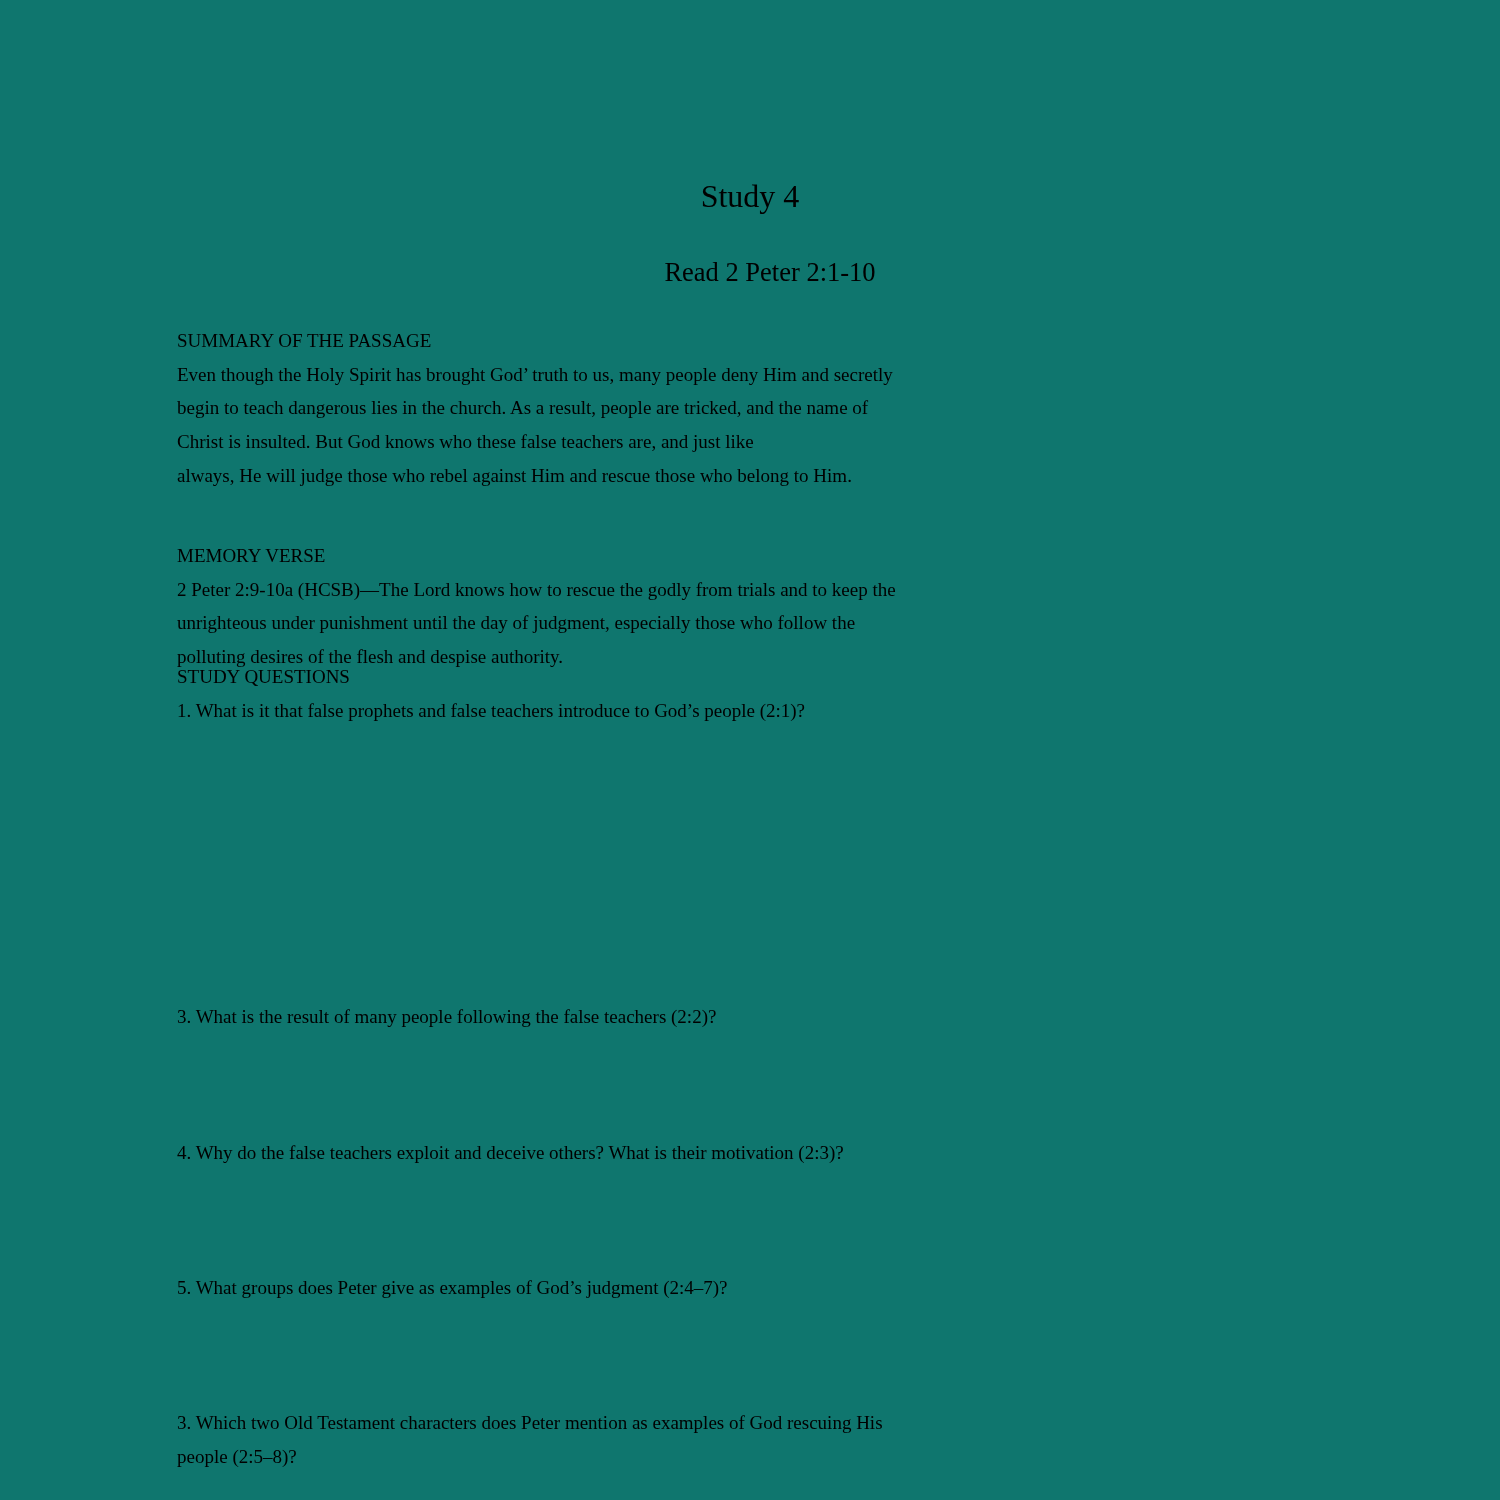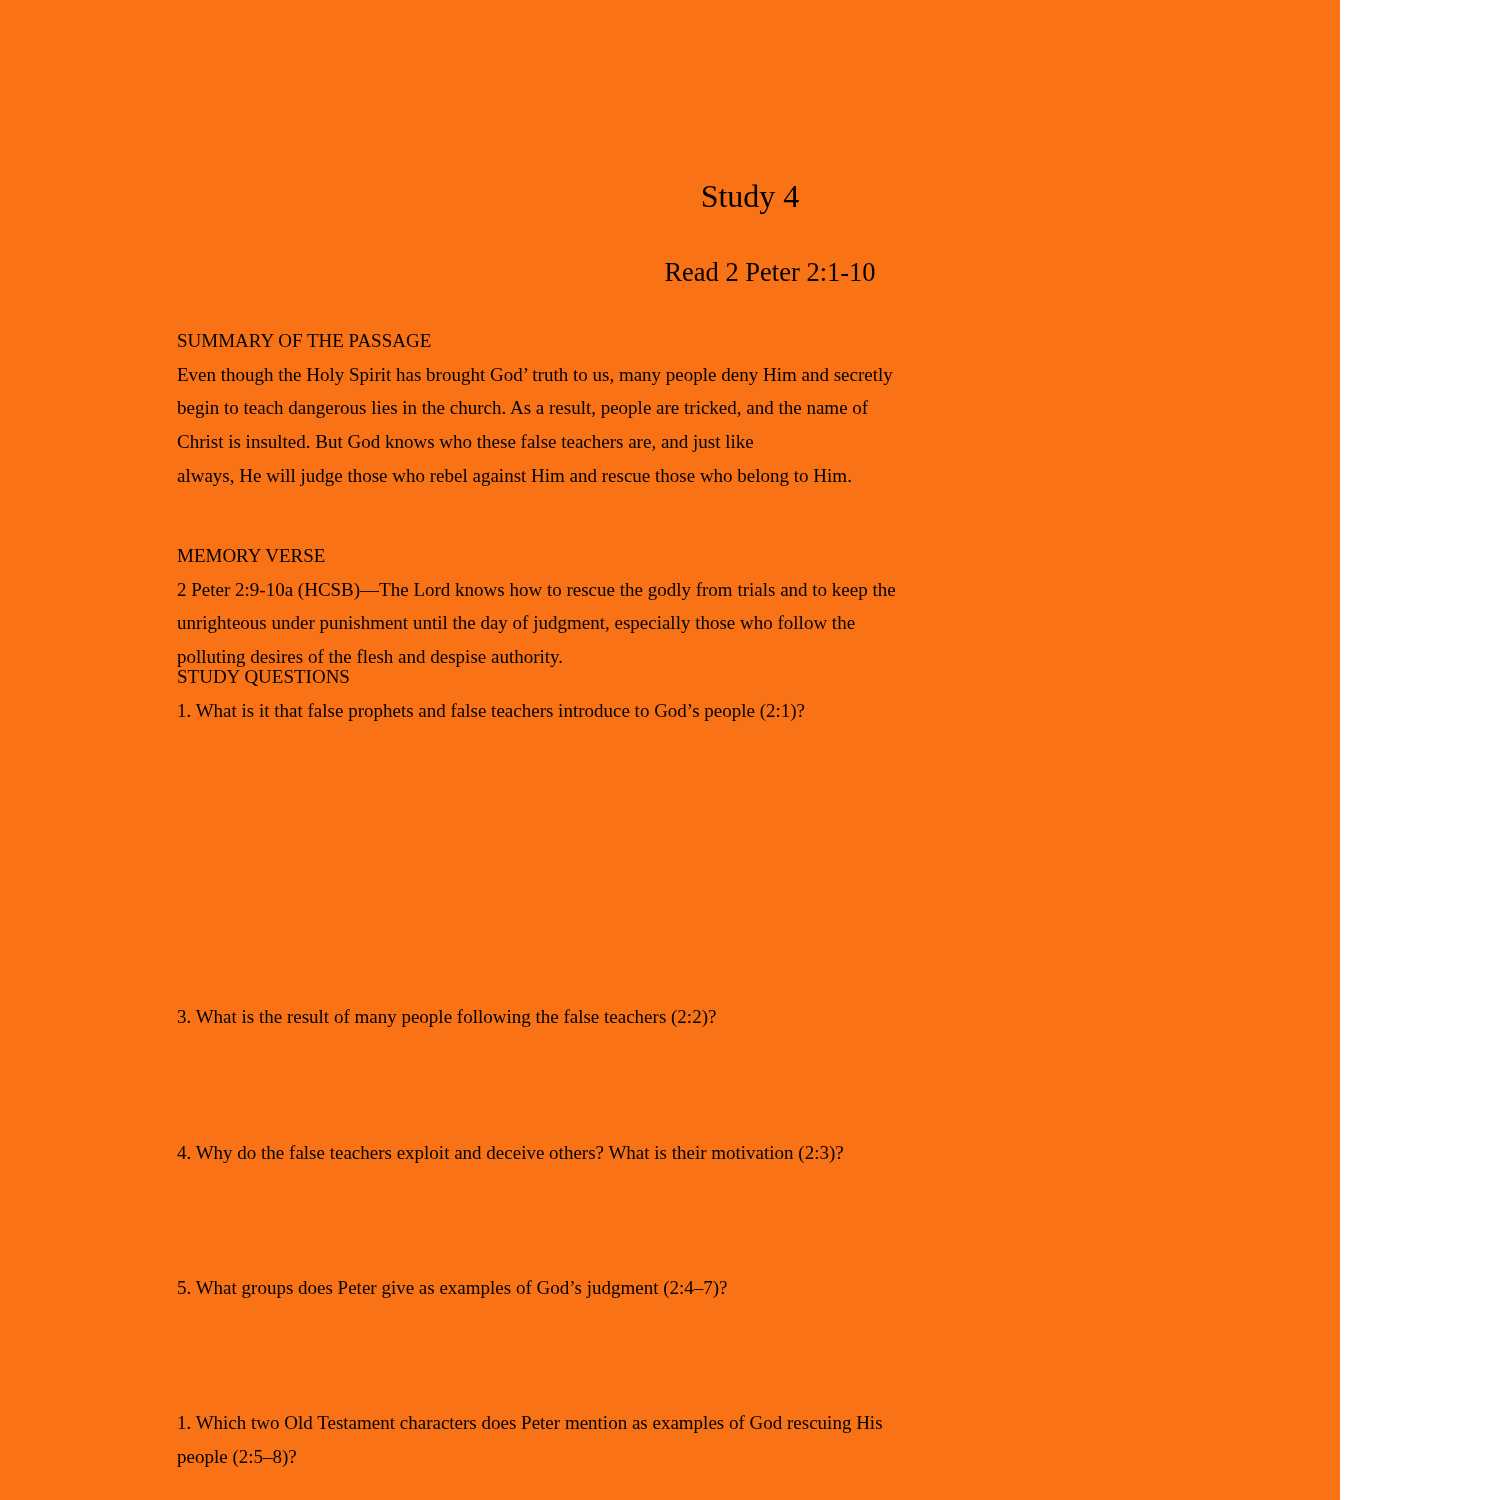--- a/index.html
+++ b/index.html
@@ -12,23 +12,23 @@
       height: 1500px;
       position: relative;
       overflow: hidden;
       font-family: "Liberation Serif", "DejaVu Serif", serif;
       color: #000000;
     }
     .page {
       position: absolute;
       left: 0;
       top: 0;
-      width: 1340px;
+      width: 1500px;
       height: 1500px;
-      background: #f97316;
+      background: #0f766e;
     }
     .title {
       position: absolute;
       left: 0;
       width: 1500px;
       top: 176px;
       text-align: center;
       font-size: 32px;
       line-height: 40px;
       margin: 0;
@@ -99,17 +99,17 @@
 
   <div class="block" style="top:1136px;">
     <span class="line">4. Why do the false teachers exploit and deceive others? What is their motivation (2:3)?</span>
   </div>
 
   <div class="block" style="top:1271px;">
     <span class="line">5. What groups does Peter give as examples of God’s judgment (2:4–7)?</span>
   </div>
 
   <div class="block" style="top:1406px;">
-    <span class="line">1. Which two Old Testament characters does Peter mention as examples of God rescuing His</span>
+    <span class="line">3. Which two Old Testament characters does Peter mention as examples of God rescuing His</span>
     <span class="line">people (2:5–8)?</span>
   </div>
 
 </div>
 
 </body></html>

